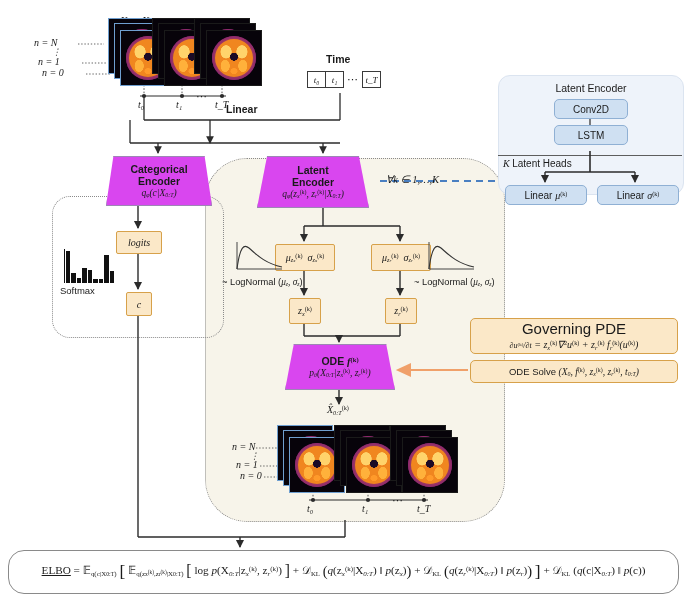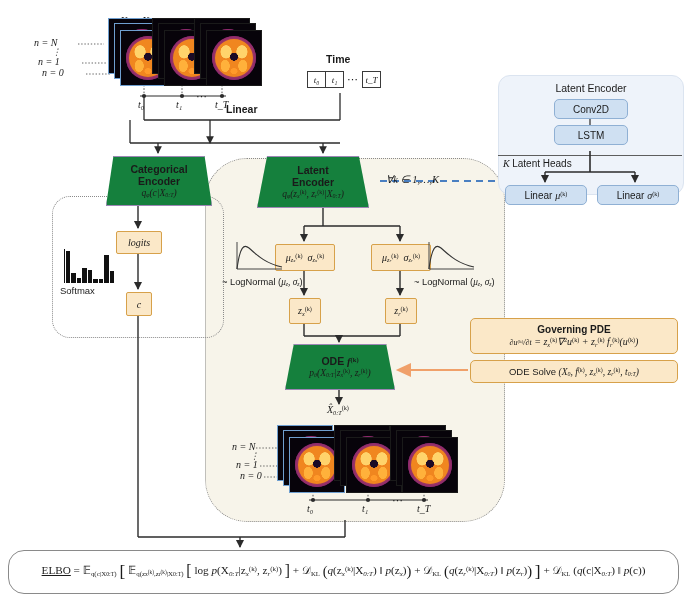--- a/index.html
+++ b/index.html
@@ -14,21 +14,21 @@
   
   #beige-region{left:205px;top:158px;width:298px;height:362px;
       background:#f7f4ea;border:1.5px dotted #8a8a8a;border-radius:42px;}
   #left-dotted{left:52px;top:196px;width:170px;height:140px;
       border:1.5px dotted #8a8a8a;border-radius:18px;background:transparent;}
   #shared-panel{left:498px;top:75px;width:184px;height:118px;
       background:#eef3fa;border:1px solid #dbe4f0;border-radius:12px;}
   #divider{left:498px;top:155px;width:184px;height:0;border-top:1.4px solid #5d5d5d;}
 
   
-  .trap{background:#15803d;border:1px solid #9d86b5;
+  .trap{background:#d946ef;border:1px solid #9d86b5;
         text-align:center;display:flex;flex-direction:column;
         align-items:center;justify-content:center;line-height:1.18;}
   #cat-enc{left:106px;top:156px;width:104px;height:48px;
         clip-path:polygon(7% 0,93% 0,100% 100%,0% 100%);}
   #lat-enc{left:257px;top:156px;width:110px;height:50px;
         clip-path:polygon(9% 0,91% 0,100% 100%,0% 100%);}
   #ode-box{left:285px;top:344px;width:108px;height:44px;
         clip-path:polygon(8% 0,92% 0,100% 100%,0% 100%);}
   .trap .ttl{font-weight:bold;font-size:10.5px;}
   .trap .fml{font-size:9.5px;}
@@ -39,21 +39,21 @@
         text-align:center;font-size:10px;}
   #logits{left:116px;top:231px;width:44px;height:21px;}
   #cbox{left:126px;top:292px;width:24px;height:22px;}
   #mu-x{left:275px;top:244px;width:58px;height:25px;}
   #mu-r{left:371px;top:244px;width:58px;height:25px;}
   #zx{left:289px;top:298px;width:30px;height:24px;}
   #zr{left:385px;top:298px;width:30px;height:24px;}
   #pde-box{left:470px;top:318px;width:206px;height:34px;
         flex-direction:column;line-height:1.25;border-radius:5px;}
   #ode-solve{left:470px;top:360px;width:206px;height:21px;border-radius:5px;}
-  #pde-title{font-weight:bold;font-size:10px;}
+  #pde-title{font-weight:normal;font-size:15px;}
 
   
   .bbox{background:#cfe0f2;border:1px solid #8fb0d4;border-radius:5px;
         display:flex;align-items:center;justify-content:center;font-size:10px;}
   #conv2d{left:554px;top:99px;width:72px;height:18px;}
   #lstm{left:554px;top:125px;width:72px;height:18px;}
   #lin-mu{left:505px;top:185px;width:80px;height:18px;}
   #lin-sig{left:597px;top:185px;width:80px;height:18px;}
 
   

